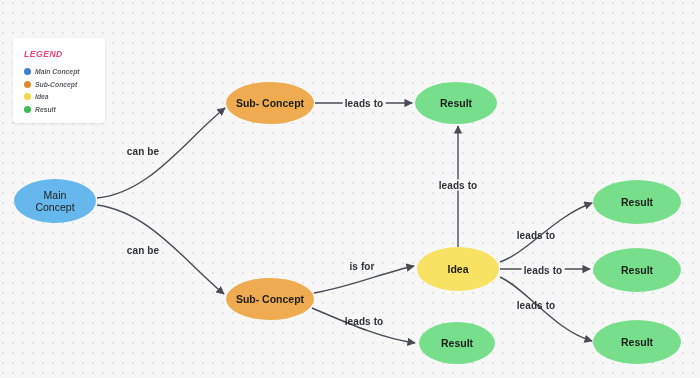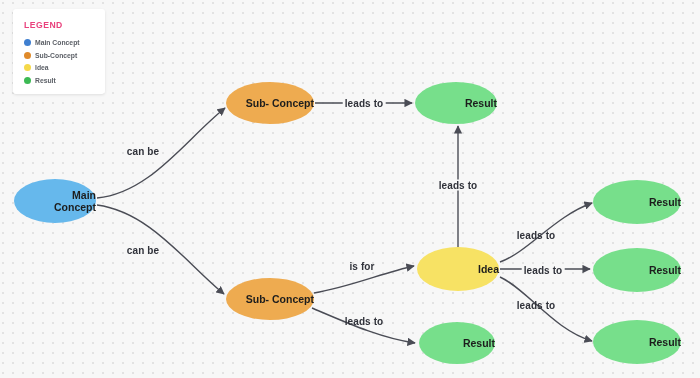--- a/index.html
+++ b/index.html
@@ -23,35 +23,35 @@
     left: 0;
     top: 0;
     width: 700px;
     height: 378px;
   }
   .node {
     position: absolute;
     display: flex;
     align-items: center;
     justify-content: center;
-    text-align: right;
+    text-align: center;
     border-radius: 50%;
     color: #1d1d1d;
     line-height: 1.18;
     white-space: pre-line;
     user-select: none;
   }
   .node-label {
     display: block;
     width: 100%;
   }
   .n-main {
     background: #66b8ec;
     font-size: 10.5px;
-    font-weight: 700;
+    font-weight: 400;
   }
   .n-sub {
     background: #eeab50;
     font-size: 10.5px;
     font-weight: 700;
   }
   .n-idea {
     background: #f7e264;
     font-size: 10.5px;
     font-weight: 700;
@@ -72,28 +72,29 @@
     letter-spacing: 0.1px;
     user-select: none;
   }
   .edge-label.on-line {
     background: #f7f7f7;
     padding: 0 2px;
   }
   #legend {
     position: absolute;
     left: 13px;
-    top: 9px;
+    top: 38px;
     width: 92px;
     height: 85px;
     background: #ffffff;
     border-radius: 3px;
     box-shadow: 0 1px 3px rgba(0,0,0,0.10);
     padding: 0;
     box-sizing: border-box;
+    font-style: italic;
   }
   #legend-title {
     position: absolute;
     left: 11px;
     top: 11px;
     font-size: 8.6px;
     font-weight: 700;
     letter-spacing: 0.5px;
     color: #e9417c;
   }

